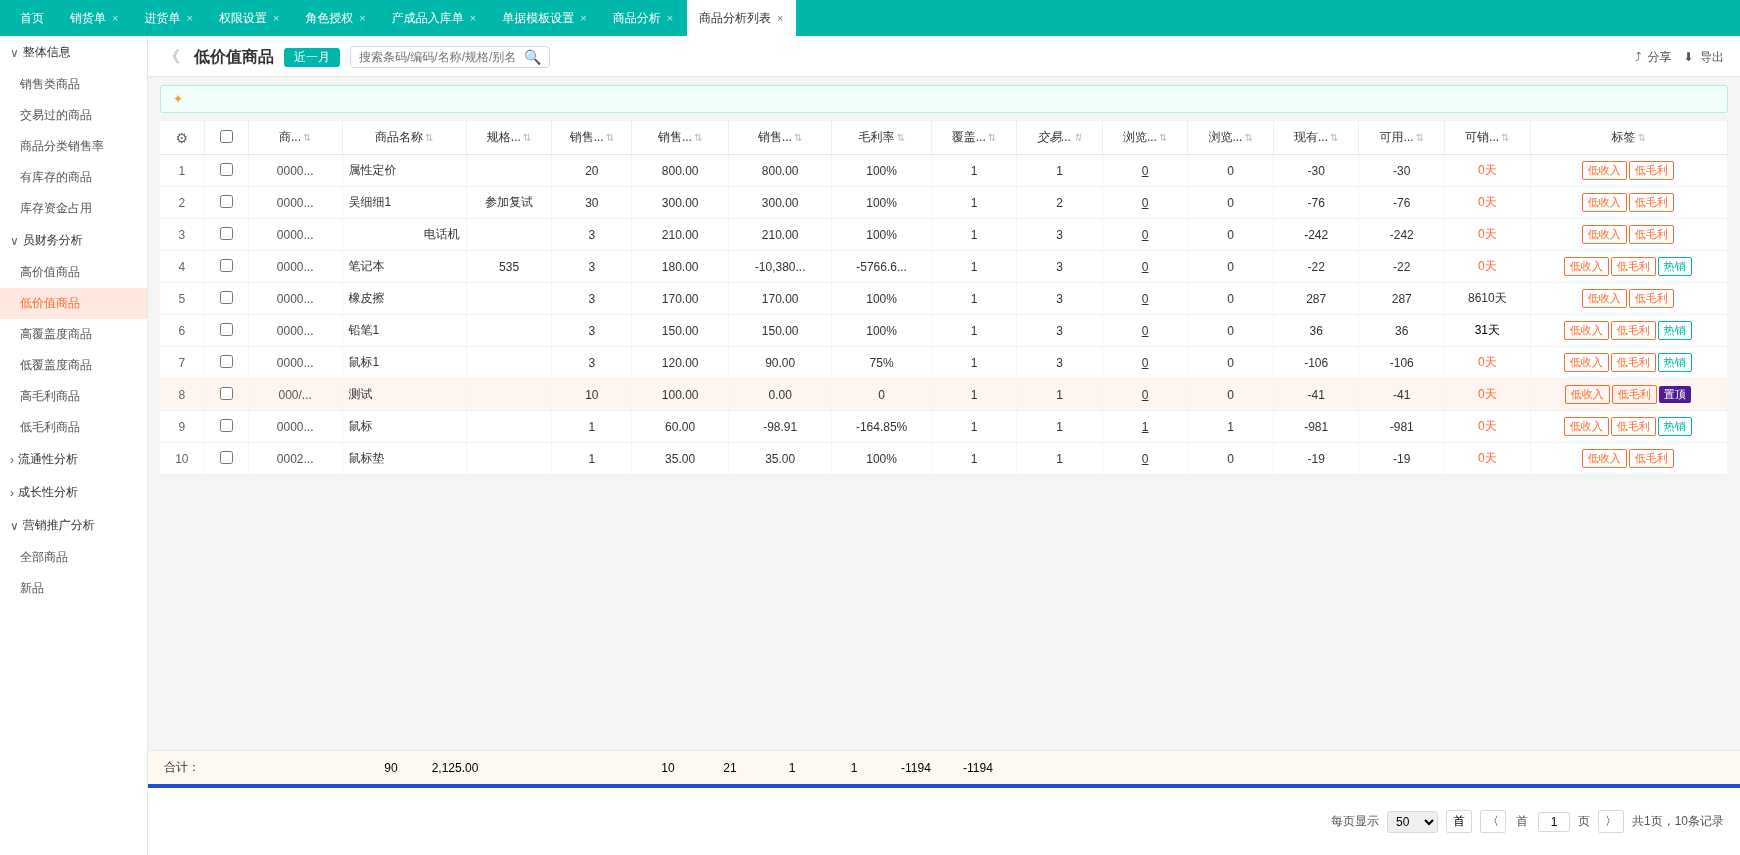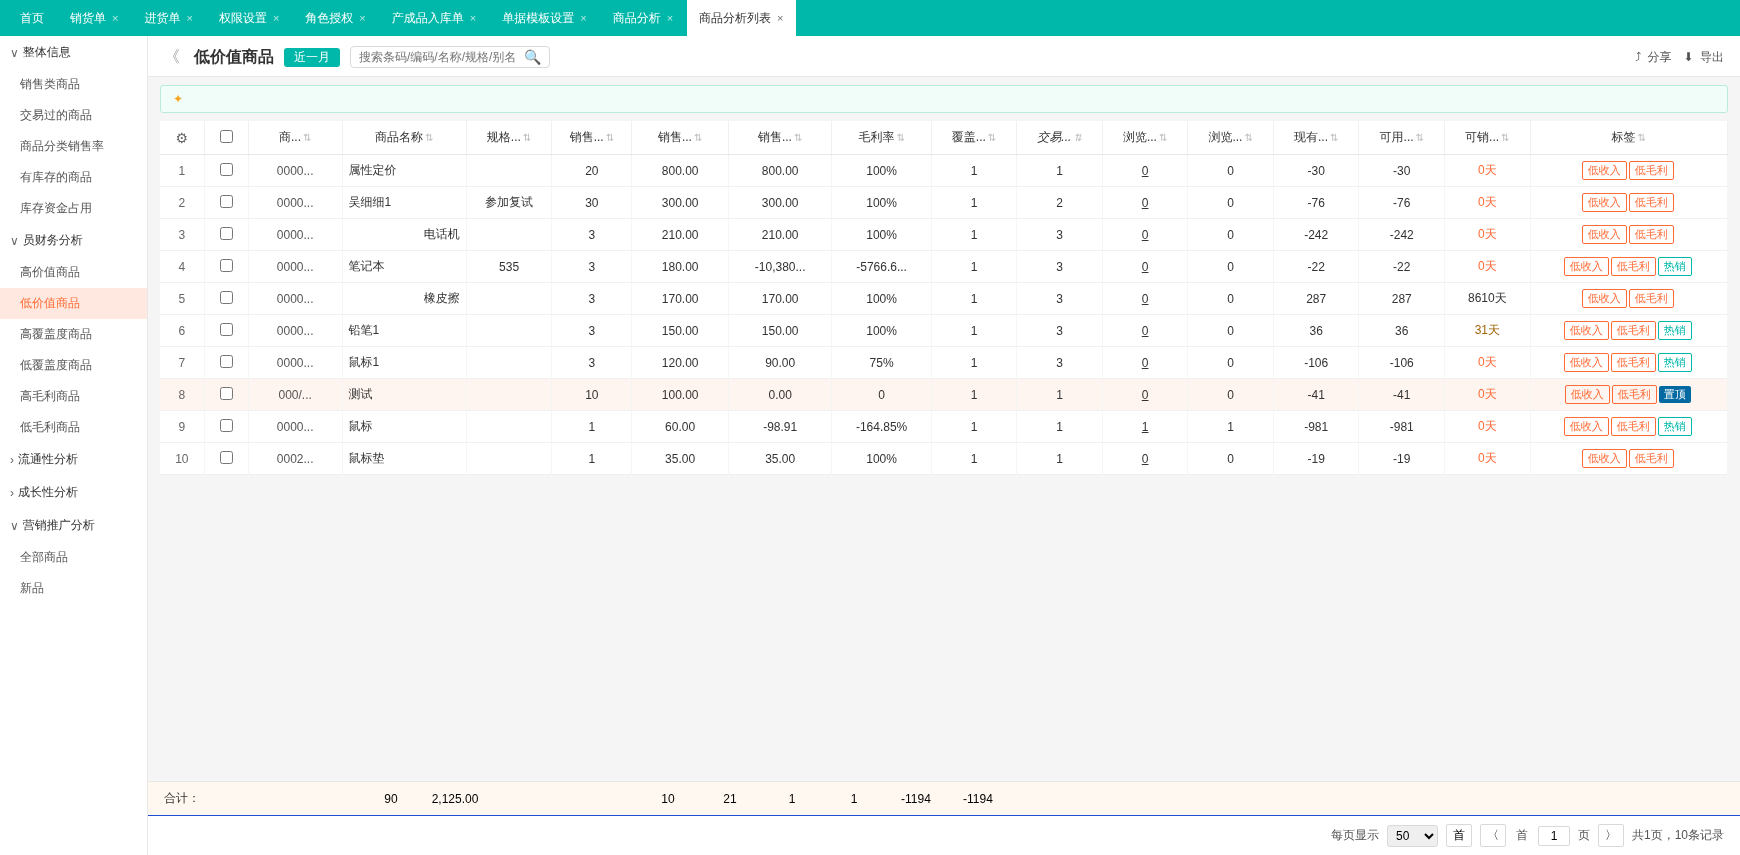--- a/index.html
+++ b/index.html
@@ -155,38 +155,38 @@
     }
     .tag { 
       display: inline-block; 
       padding: 1px 5px; 
       border-radius: 2px; 
       font-size: 11px; 
       margin-right: 2px; 
     }
     .tag-orange { color: #ff6b35; border: 1px solid #ff6b35; }
     .tag-green { color: #00b8a9; border: 1px solid #00b8a9; }
-    .tag-red-bg { background: #0369a1; color: #fff; }
+    .tag-red-bg { background: #4c1d95; color: #fff; }
     .underline { text-decoration: underline; cursor: pointer; }
 
     
     .footer-total {
       background: #fff8f0;
       border-top: 1px solid #e8e8e8;
       padding: 8px 16px;
       display: flex;
       align-items: center;
       gap: 0;
     }
     .footer-total .total-label { color: #333; font-size: 12px; margin-right: 10px; }
 
     .pagination-bar {
       background: #fff;
-      border-top: 1px solid #1d4ed8;
-      padding: 8px 16px;
+      border-top: 4px solid #1d4ed8;
+      padding: 22px 16px;
       display: flex;
       align-items: center;
       justify-content: flex-end;
       gap: 8px;
       color: #555;
     }
     .pagination-bar select {
       border: 1px solid #d9d9d9;
       border-radius: 3px;
       padding: 2px 4px;
@@ -492,21 +492,21 @@
       <td>-22</td>
       <td style="color:#ff6b35;">0天</td>
       <td><span class="tag tag-orange">低收入</span><span class="tag tag-orange">低毛利</span><span class="tag tag-green">热销</span></td>
     </tr>
             <tr>
       <td style="color:#666;">5</td>
       <td class="checkbox-cell">
         <input type="checkbox" style="">
       </td>
       <td style="color:#555;">0000...</td>
-      <td style="text-align:right;">橡皮擦</td>
+      <td style="text-align:left;">橡皮擦</td>
       <td></td>
       <td>3</td>
       <td>170.00</td>
       <td>170.00</td>
       <td>100%</td>
       <td>1</td>
       <td>3</td>
       <td><span class="underline">0</span></td>
       <td>0</td>
       <td>287</td>
@@ -525,21 +525,21 @@
       <td>3</td>
       <td>150.00</td>
       <td>150.00</td>
       <td>100%</td>
       <td>1</td>
       <td>3</td>
       <td><span class="underline">0</span></td>
       <td>0</td>
       <td>36</td>
       <td>36</td>
-      <td style="color:#a16207;">31天</td>
+      <td style="color:#000000;">31天</td>
       <td><span class="tag tag-orange">低收入</span><span class="tag tag-orange">低毛利</span><span class="tag tag-green">热销</span></td>
     </tr>
             <tr>
       <td style="color:#666;">7</td>
       <td class="checkbox-cell">
         <input type="checkbox" style="">
       </td>
       <td style="color:#555;">0000...</td>
       <td style="text-align:left;">鼠标1</td>
       <td></td>

